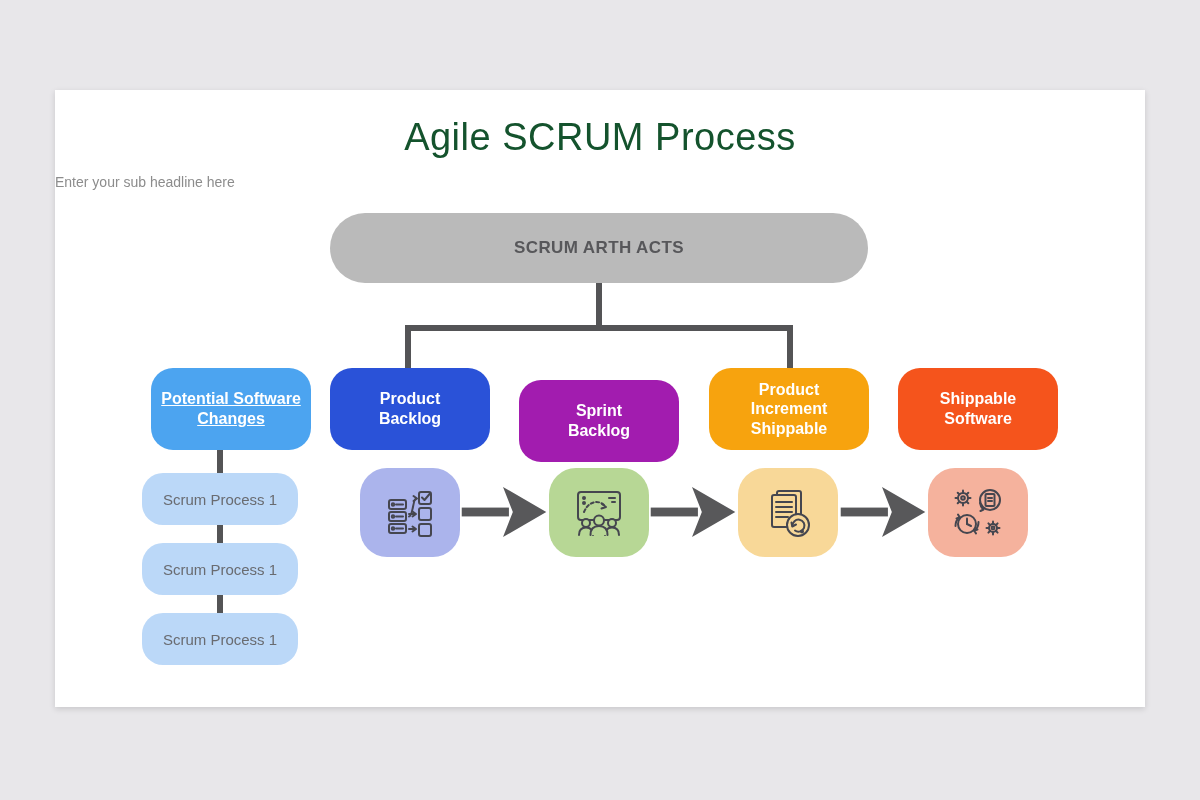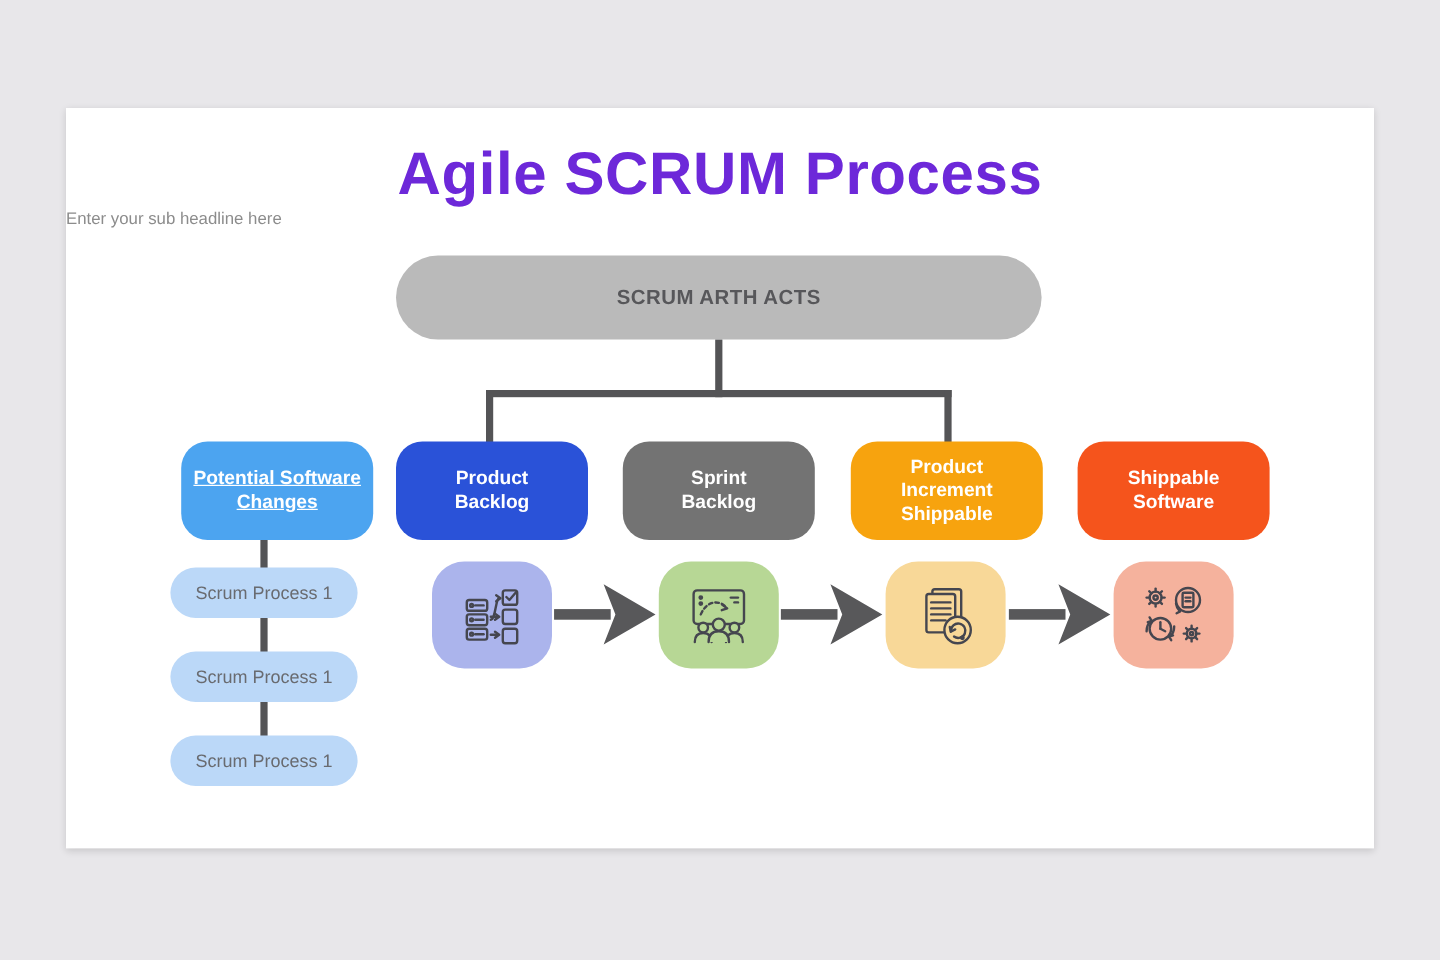--- a/index.html
+++ b/index.html
@@ -5,21 +5,21 @@
   * { margin:0; padding:0; box-sizing:border-box; }
   html,body { width:1200px; height:800px; }
   body { font-family:"Liberation Sans", sans-serif; background:#e8e7ea; position:relative; overflow:hidden; }
 
   .slide {
     position:absolute; left:55px; top:90px; width:1090px; height:617px;
     background:#ffffff; box-shadow:0 2px 6px rgba(0,0,0,.14);
   }
   .title {
     position:absolute; top:26px; left:0; width:100%;
-    text-align:center; font-size:50px; font-weight:700; color:#6d28d9; letter-spacing:.5px;
+    text-align:center; font-size:38px; font-weight:400; color:#14532d; letter-spacing:.5px;
   }
   .subtitle {
     position:absolute; top:84px; left:0; width:100%;
     text-align:left; font-size:14px; color:#8c8c8c;
   }
   .banner {
     position:absolute; left:275px; top:123px; width:538px; height:70px;
     border-radius:35px; display:flex; align-items:center; justify-content:center;
   }
   .banner span { font-size:17px; font-weight:700; color:#57575a; letter-spacing:.4px; }
@@ -33,21 +33,21 @@
 
   .stage {
     position:absolute; top:278px; width:160px; height:82px; border-radius:22px;
     display:flex; align-items:center; justify-content:center; text-align:center;
     color:#ffffff; font-size:16px; font-weight:700; line-height:1.22; white-space:pre-line;
   }
   .stage-0 { left:96px;text-decoration:underline; }  .stage-1 { left:275px; } .stage-2 { left:464px; }
   .stage-3 { left:654px; } .stage-4 { left:843px; }
 
   .pill {
-    position:absolute; left:87px; width:156px; height:42px; border-radius:21px;
+    position:absolute; left:87px; width:156px; height:52px; border-radius:21px;
     display:flex; align-items:center; justify-content:center;
     font-size:15px;
   }
   .pill-0 { top:383px; } .pill-1 { top:453px; } .pill-2 { top:523px; }
 
   .tile {
     position:absolute; top:378px; width:100px; height:89px; border-radius:27px;
     display:flex; align-items:center; justify-content:center;
   }
   .tile-0 { left:305px; } .tile-1 { left:494px; } .tile-2 { left:683px; } .tile-3 { left:873px; }
@@ -72,21 +72,21 @@
   <div class="conn conn-banner-drop" style="background-color: rgb(84, 84, 86);"></div>
   <div class="conn conn-horizontal" style="background-color: rgb(84, 84, 86);"></div>
   <div class="conn conn-drop-left" style="background-color: rgb(84, 84, 86);"></div>
   <div class="conn conn-drop-right" style="background-color: rgb(84, 84, 86);"></div>
   <div class="conn conn-left-spine" style="background-color: rgb(84, 84, 86);"></div>
 
   <div class="stage stage-0" style="background-color: rgb(76, 164, 240);">Potential Software
 Changes</div>
   <div class="stage stage-1" style="background-color: rgb(42, 82, 216);">Product
 Backlog</div>
-  <div class="stage stage-2" style="background-color: #737373;">Sprint
+  <div class="stage stage-2" style="background-color: #a21caf; margin-top: 12px;">Sprint
 Backlog</div>
   <div class="stage stage-3" style="background-color: rgb(247, 163, 14);">Product
 Increment
 Shippable</div>
   <div class="stage stage-4" style="background-color: rgb(245, 84, 28);">Shippable
 Software</div>
 
   <div class="pill pill-0" style="background-color: rgb(187, 216, 248); color: rgb(105, 107, 112);">Scrum Process 1</div>
   <div class="pill pill-1" style="background-color: rgb(187, 216, 248); color: rgb(105, 107, 112);">Scrum Process 1</div>
   <div class="pill pill-2" style="background-color: rgb(187, 216, 248); color: rgb(105, 107, 112);">Scrum Process 1</div>

